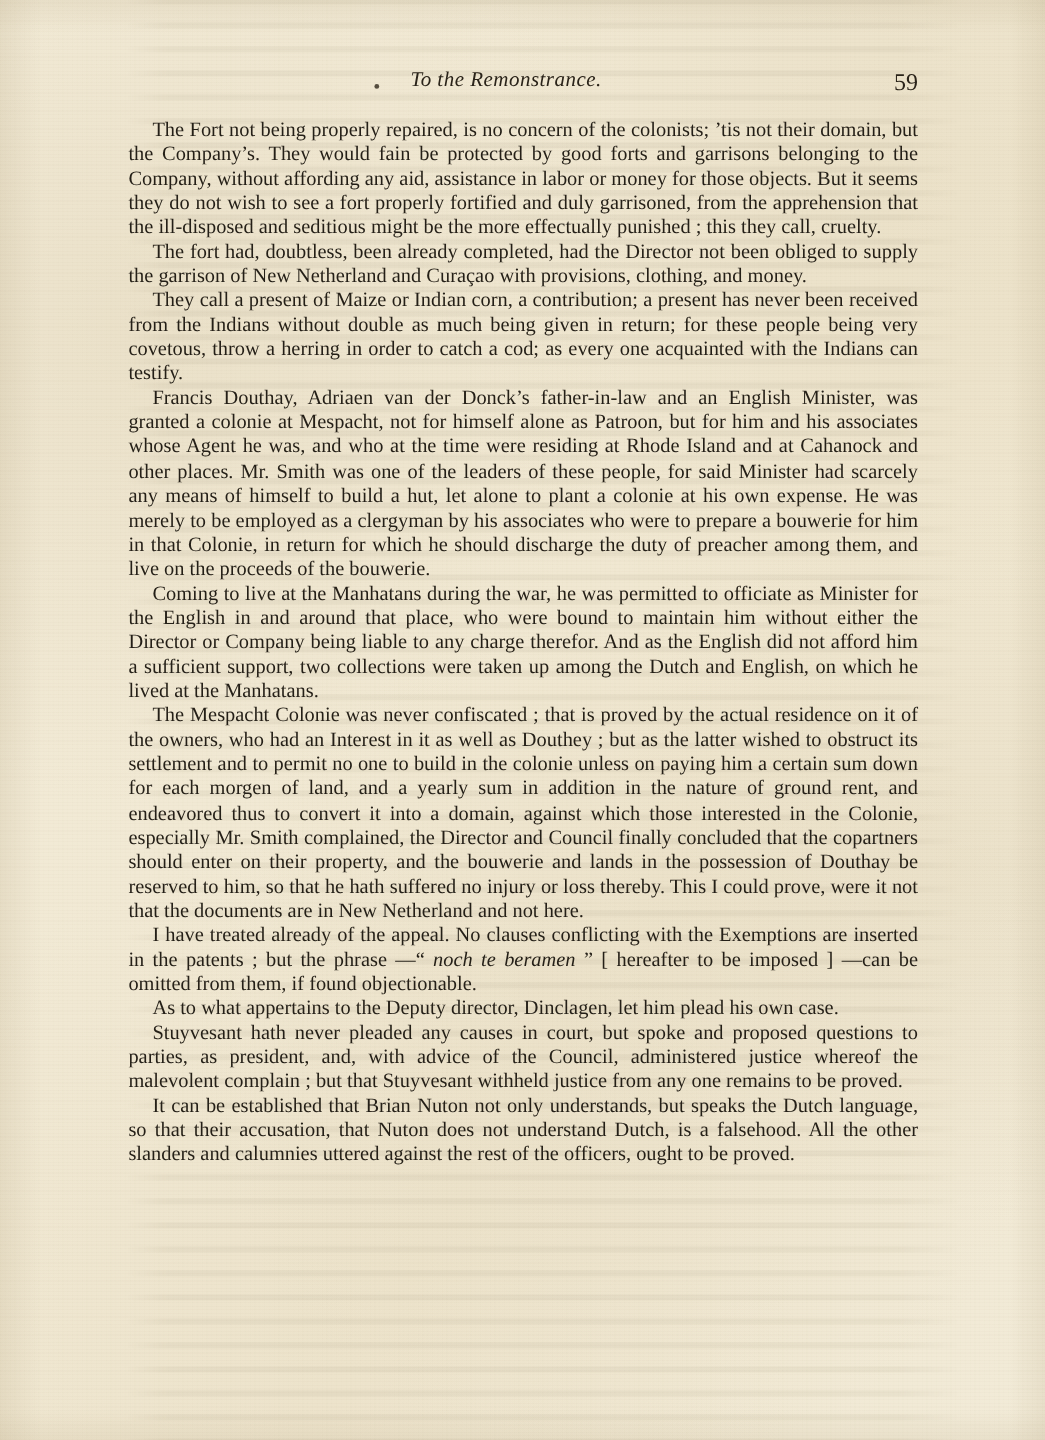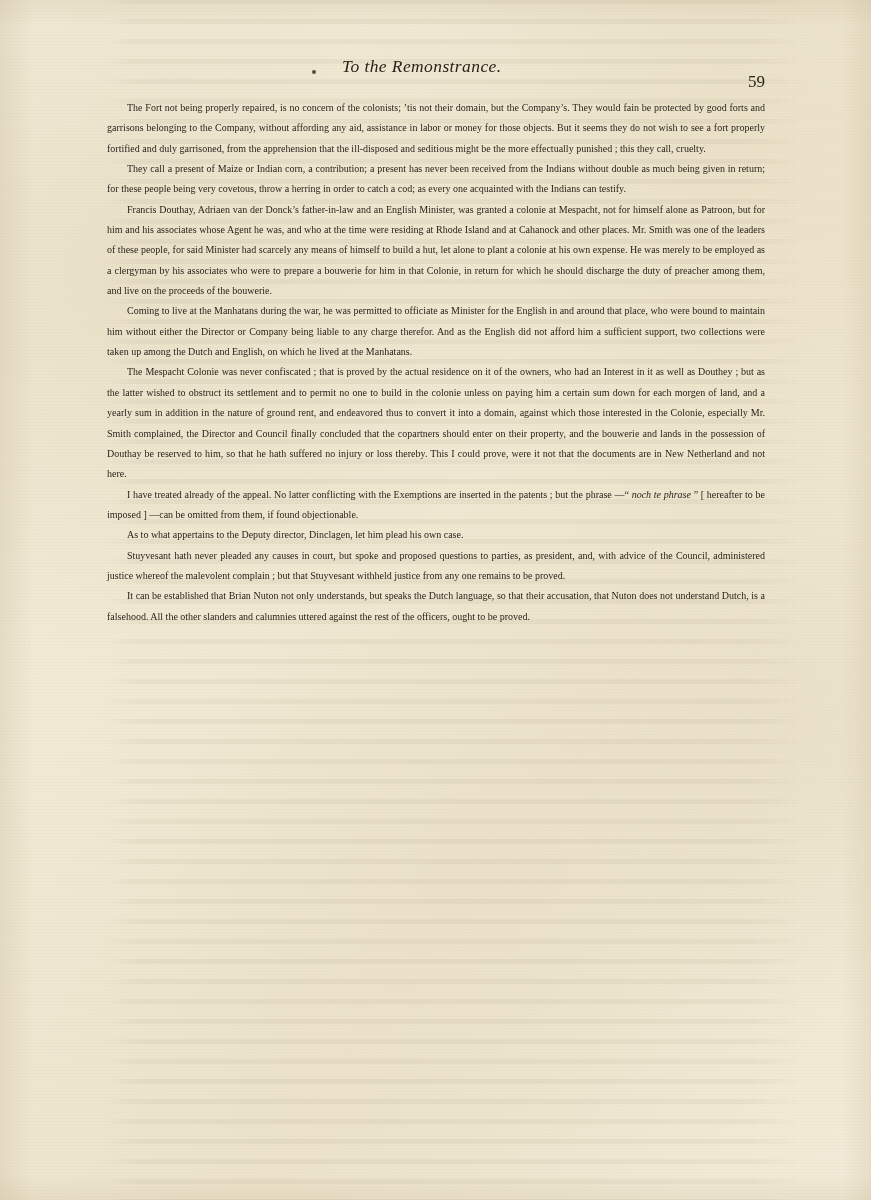--- a/index.html
+++ b/index.html
@@ -88,41 +88,41 @@
     font-style: italic;
     font-size: 17.5px;
     letter-spacing: 0.4px;
     color: #2a2319;
     white-space: nowrap;
   }
 
   .head-folio {
     position: absolute;
     right: 0;
-    top: 16px;
-    font-size: 17px;
+    top: 2px;
+    font-size: 20px;
     color: #2a2319;
   }
 
   .head-speck {
     position: absolute;
     left: 205px;
     top: 14px;
     width: 4px;
     height: 4px;
     border-radius: 50%;
     background: #3a3125;
     opacity: 0.85;
   }
 
   .body-text p {
     margin: 0;
     text-indent: 20px;
     text-align: justify;
-    font-size: 10px;
+    font-size: 17px;
     line-height: 20.35px;
     color: #241f17;
     -webkit-font-smoothing: antialiased;
     text-rendering: optimizeLegibility;
   }
 
   .body-text p:last-child {
     text-align-last: left;
   }
 
@@ -142,24 +142,25 @@
   <div class="content">
 
     <div class="running-head">
       <div class="head-speck"></div>
       <div class="head-title">To the Remonstrance.</div>
       <div class="head-folio">59</div>
     </div>
 
     <div class="body-text">
       <p>The Fort not being properly repaired, is no concern of the colonists; ’tis not their domain, but the Company’s.  They would fain be protected by good forts and garrisons belonging to the Company, without affording any aid, assistance in labor or money for those objects.  But it seems they do not wish to see a fort properly fortified and duly garrisoned, from the apprehension that the ill-disposed and seditious might be the more effectually punished ; this they call, cruelty.</p>
+      <p>The fort had, doubtless, been already completed, had the Director not been obliged to supply the garrison of New Netherland and Curaçao with provisions, clothing, and money.</p>
       <p>They call a present of Maize or Indian corn, a contribution; a present has never been received from the Indians without double as much being given in return; for these people being very covetous, throw a herring in order to catch a cod; as every one acquainted with the Indians can testify.</p>
       <p>Francis Douthay, Adriaen van der Donck’s father-in-law and an English Minister, was granted a colonie at Mespacht, not for himself alone as Patroon, but for him and his associates whose Agent he was, and who at the time were residing at Rhode Island and at Cahanock and other places.  Mr. Smith was one of the leaders of these people, for said Minister had scarcely any means of himself to build a hut, let alone to plant a colonie at his own expense. He was merely to be employed as a clergyman by his associates who were to prepare a bouwerie for him in that Colonie, in return for which he should discharge the duty of preacher among them, and live on the proceeds of the bouwerie.</p>
       <p>Coming to live at the Manhatans during the war, he was permitted to officiate as Minister for the English in and around that place, who were bound to maintain him without either the Director or Company being liable to any charge therefor.  And as the English did not afford him a sufficient support, two collections were taken up among the Dutch and English, on which he lived at the Manhatans.</p>
       <p>The Mespacht Colonie was never confiscated ; that is proved by the actual residence on it of the owners, who had an Interest in it as well as Douthey ; but as the latter wished to obstruct its settlement and to permit no one to build in the colonie unless on paying him a certain sum down for each morgen of land, and a yearly sum in addition in the nature of ground rent, and endeavored thus to convert it into a domain, against which those interested in the Colonie, especially Mr. Smith complained, the Director and Council finally concluded that the copartners should enter on their property, and the bouwerie and lands in the possession of Douthay be reserved to him, so that he hath suffered no injury or loss thereby.  This I could prove, were it not that the documents are in New Netherland and not here.</p>
-      <p><span>I have treated already of the appeal.  No latter conflicting with the Exemptions are inserted in the patents ; but the phrase —“ </span><i>noch te phrase</i><span> ” [ hereafter to be imposed ] —can be omitted from them, if found objectionable.</span></p>
+      <p><span>I have treated already of the appeal.  No clauses conflicting with the Exemptions are inserted in the patents ; but the phrase —“ </span><i>noch te beramen</i><span> ” [ hereafter to be imposed ] —can be omitted from them, if found objectionable.</span></p>
       <p>As to what appertains to the Deputy director, Dinclagen, let him plead his own case.</p>
       <p>Stuyvesant hath never pleaded any causes in court, but spoke and proposed questions to parties, as president, and, with advice of the Council, administered justice whereof the malevolent complain ; but that Stuyvesant withheld justice from any one remains to be proved.</p>
       <p>It can be established that Brian Nuton not only understands, but speaks the Dutch language, so that their accusation, that Nuton does not understand Dutch, is a falsehood.  All the other slanders and calumnies uttered against the rest of the officers, ought to be proved.</p>
     </div>
 
   </div>
 </div>
 
 </body></html>

